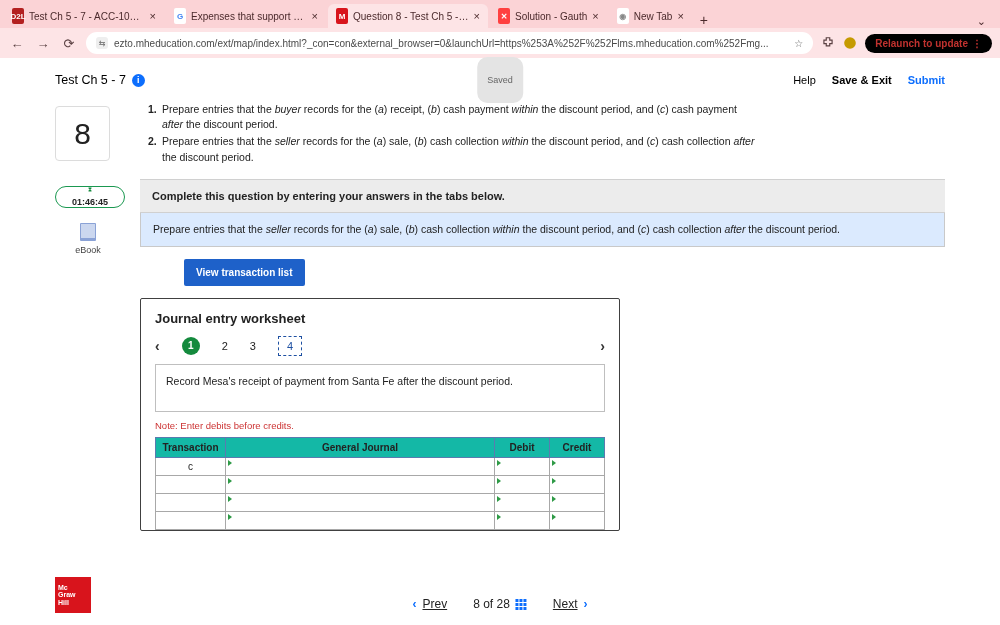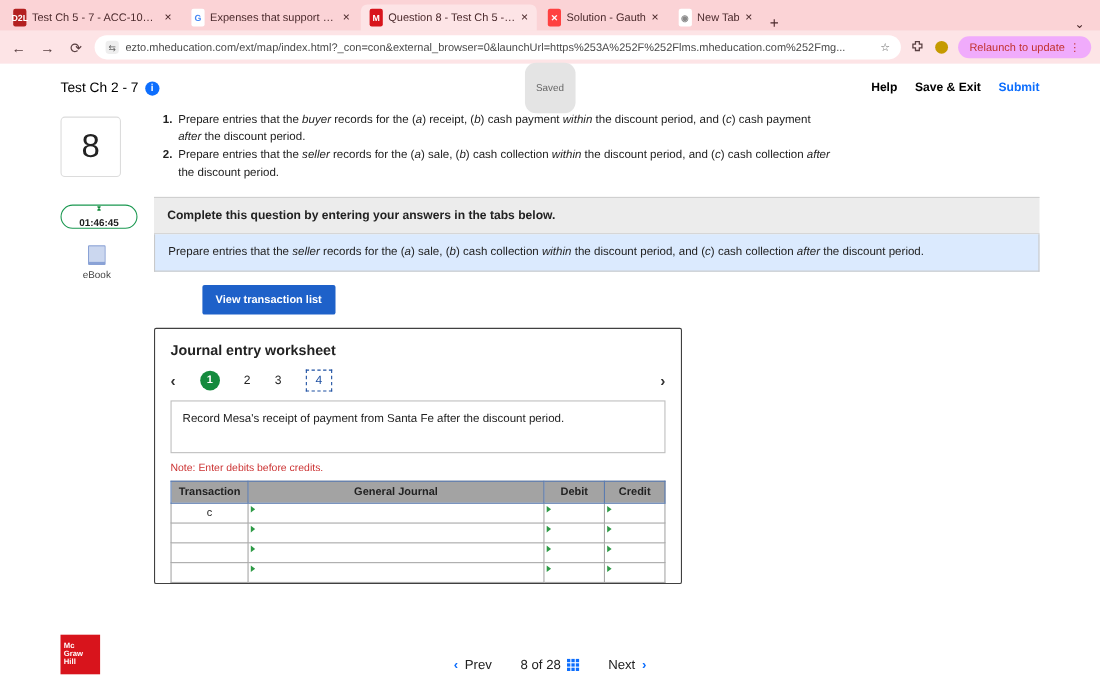--- a/index.html
+++ b/index.html
@@ -13,32 +13,32 @@
   .tab .title { white-space:nowrap; overflow:hidden; text-overflow:ellipsis; flex:1; }
   .tab .close { font-size:11px; color:#4b2a2c; }
   .new-tab-plus { width:20px; text-align:center; color:#4b2a2c; font-size:14px; }
   .win-ctrl { margin-left:auto; padding:0 10px; color:#4b2a2c; }
 
   .chrome-toolbar { height:30px; background:#fde4e6; display:flex; align-items:center; padding:0 8px; gap:8px; }
   .nav-icon { width:18px; text-align:center; color:#5a4042; font-size:13px; }
   .addr-bar { flex:1; height:22px; background:#fff; border-radius:12px; display:flex; align-items:center; padding:0 10px; font-size:10px; color:#4a4a4a; gap:6px;}
   .addr-bar .site-icon{width:12px;height:12px;background:#eee;border-radius:3px;display:flex;align-items:center;justify-content:center;font-size:8px;color:#666;}
   .addr-star{margin-left:auto;color:#666;}
-  .relaunch { background:#f0abfc; color:#c1322f; font-size:10px; padding:4px 10px; border-radius:12px; display:flex; align-items:center; gap:4px;}
+  .relaunch { background:#000000; color:#c1322f; font-size:10px; padding:4px 10px; border-radius:12px; display:flex; align-items:center; gap:4px;font-weight:bold;}
   .ext-ico{width:14px;height:14px;color:#5a4042;}
 
   
   .page { position:relative; height:512px; width:100%; background:#fff; }
 
   .app-header { position:absolute; top:10px; left:55px; right:55px; height:24px; display:flex; align-items:center; }
   .app-title { font-size:12.5px; color:#000; margin-right:6px; font-weight:500;}
   .info-icon { width:13px;height:13px;border-radius:50%;background:#0d6efd;color:#fff;display:flex;align-items:center;justify-content:center;font-size:9px;font-weight:bold;}
   .saved-pill { margin-left:auto; margin-right:auto; background:#e4e4e4;color:#666;font-size:9px;padding:18px 10px;border-radius:10px; position:absolute; left:50%; transform:translateX(-50%);}
   .hdr-right{margin-left:auto;display:flex;gap:16px;font-size:11px;align-items:center;}
-  .hdr-right .help{color:#000;font-weight:700;}
+  .hdr-right .help{color:#000;font-weight:400;}
   .hdr-right .save-exit{color:#000;font-weight:600;}
   .hdr-right .submit{color:#0d6efd;font-weight:700;}
 
   
   .qnum-box { position:absolute; top:48px; left:55px; width:55px; height:55px; border:1px solid #dcdcdc; border-radius:4px; display:flex; align-items:center; justify-content:center; font-size:30px; }
   .timer-box { position:absolute; top:128px; left:55px; width:70px; height:22px; border:1.5px solid #1a9850; border-radius:12px; display:flex; align-items:center; justify-content:center; gap:4px; font-size:9px; font-weight:bold;flex-direction:column;}
   .timer-box svg{width:10px;height:10px;}
   .ebook-box { position:absolute; top:165px; left:63px; width:50px; text-align:center; font-size:9px; color:#444;}
   .ebook-box .bk-icn{width:16px;height:18px;margin:0 auto 4px;border:1px solid #8aa2d6;border-bottom:3px solid #8aa2d6;border-radius:1px;background:linear-gradient(#cbd7ef,#cbd7ef)}
 
@@ -66,33 +66,33 @@
   .tile h3{font-size:13px;font-weight:bold;margin-bottom:8px;}
   .step-row{display:flex;align-items:center;gap:22px;padding:2px 0 8px;}
   .step-row .arrow{font-size:14px;color:#333;font-weight:bold;}
   .step-row .arrow.right{margin-left:auto;}
   .step{font-size:11px;color:#222;}
   .step.circle{width:18px;height:18px;border-radius:50%;background:#148a3d;color:#fff;display:flex;align-items:center;justify-content:center;font-size:10px;font-weight:bold;}
   .step.boxed{border:1px dashed #1e50a2;padding:3px 8px;color:#1e50a2;}
   .prompt-box{border:1px solid #bfbfbf;padding:10px;font-size:10.5px;min-height:48px;margin-bottom:8px;}
   .note{color:#c33;font-size:9.5px;margin-bottom:6px;}
   .je-table{border-collapse:collapse;width:100%;font-size:10px;}
-  .je-table th{background:#a3a3a3;border:1px solid #5a7bb0;padding:4px 2px;font-weight:bold;text-align:center;}
+  .je-table th{background:#14b8a6;border:1px solid #5a7bb0;padding:4px 2px;font-weight:bold;text-align:center;}
   .je-table td{border:1px solid #a8a8a8;height:18px;text-align:center;position:relative;}
   .je-table td::after{content:"";position:absolute;top:2px;left:2px;width:0;height:0;border-left:4px solid #2e9a46;border-top:3px solid transparent;border-bottom:3px solid transparent;}
   .je-table td.first::after{display:none;}
   .je-table col.trn{width:70px;} .je-table col.gj{} .je-table col.dc{width:55px;}
 
   
   .bottom-bar{position:absolute;left:0;right:0;bottom:0;height:55px;display:flex;align-items:center;}
   .mgh-logo{position:absolute;left:55px;bottom:12px;width:36px;height:36px;background:#d8141c;color:#fff;font-size:7px;line-height:1.05;font-weight:bold;display:flex;flex-direction:column;align-items:flex-start;justify-content:center;padding:3px;}
   .pager{position:absolute;left:50%;transform:translateX(-50%);bottom:14px;display:flex;align-items:center;gap:26px;font-size:12px;}
   .pager .lbl{display:flex;align-items:center;gap:6px;}
   .pager .caret{color:#0d6efd;font-weight:bold;}
-  .pager .u{}
+  .pager .u{text-decoration:underline;}
   .pager .grid-ico{display:inline-grid;grid-template-columns:repeat(3,3px);grid-auto-rows:3px;gap:1px;}
   .pager .grid-ico span{background:#0d6efd;}
 </style>
 </head>
 <body>
 
 <div class="chrome-tabs">
   <div class="tab">
     <span class="favicon" style="background:#b32020">D2L</span>
     <span class="title">Test Ch 5 - 7 - ACC-101-A70</span>
@@ -143,21 +143,21 @@
   </span>
   <div class="relaunch">
     <span>Relaunch to update</span>
     <span>⋮</span>
   </div>
 </div>
 
 <div class="page">
 
   <div class="app-header">
-    <span class="app-title">Test Ch 2 - 7</span>
+    <span class="app-title">Test Ch 5 - 7</span>
     <span class="info-icon">i</span>
     <span class="saved-pill">Saved</span>
     <div class="hdr-right">
       <span class="help">Help</span>
       <span class="save-exit">Save &amp; Exit</span>
       <span class="submit">Submit</span>
     </div>
   </div>
 
   <div class="qnum-box">8</div>

